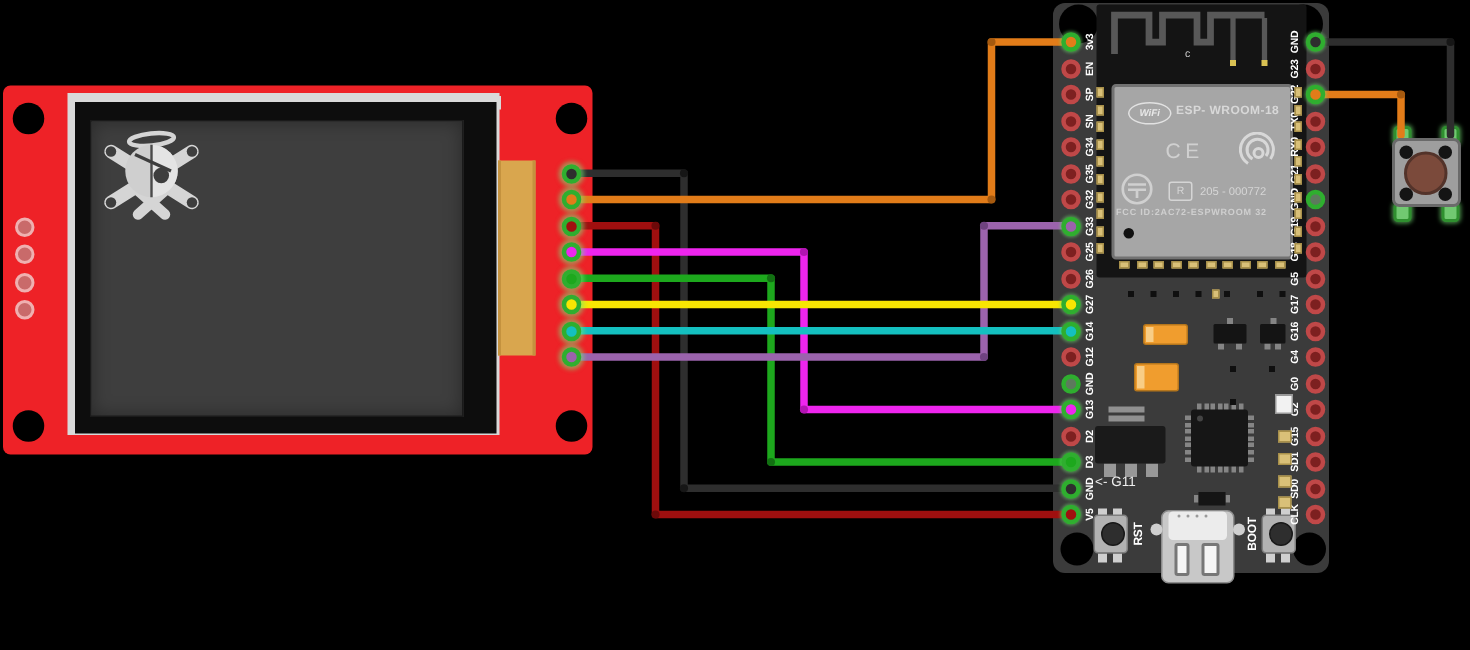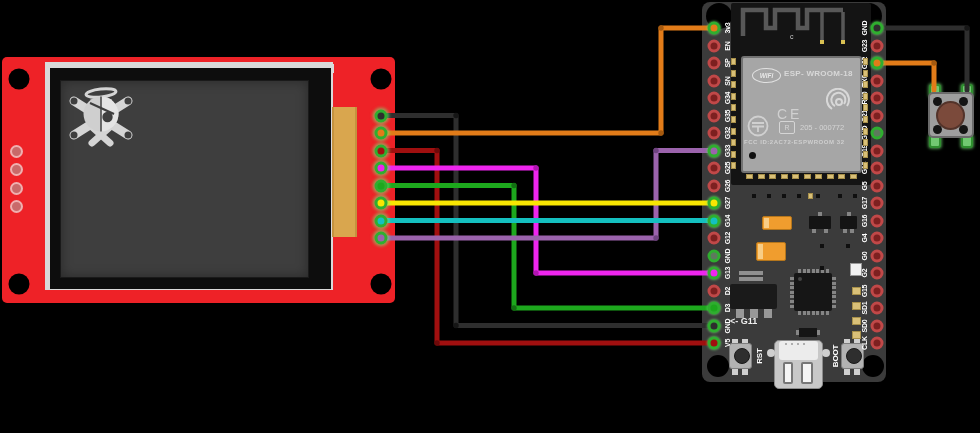--- a/index.html
+++ b/index.html
@@ -71,40 +71,40 @@
     <path d="M 91 9 V 38 M 112 9 V 38" fill="none" stroke="#585858" stroke-width="3.5"></path>
     <rect x="89" y="37" width="4" height="4" fill="#d9c153"></rect>
     <rect x="110" y="37" width="4" height="4" fill="#d9c153"></rect>
   </svg>
   <div class="abs z5 shieldtxt" style="left:790px;top:33px;font-size:7px;color:#cccccc;">c</div>
 
   <div class="abs z4" style="left:741px;top:56px;width:121px;height:117px;background:#a6a6a6;border:2px solid #727272;border-radius:3px;box-sizing:border-box;"></div>
   <div class="abs z5" style="left:752px;top:68px;width:27px;height:13px;border:1.5px solid #e2e2e2;border-radius:50%;
               display:flex;align-items:center;justify-content:center;font-size:6.5px;font-weight:bold;font-style:italic;color:#e8e8e8;">WiFi</div>
   <div class="abs z5 shieldtxt" style="left:784px;top:69px;font-size:8px;font-weight:bold;letter-spacing:.3px;">ESP- WROOM-18</div>
-  <div class="abs z5 shieldtxt" style="left:777px;top:106px;font-size:14px;letter-spacing:3px;color:#d0d0d0;">CE</div>
+  <div class="abs z5 shieldtxt" style="left:777px;top:92px;font-size:14px;letter-spacing:3px;color:#d0d0d0;">CE</div>
   <svg class="abs z5" style="left:826px;top:88px;" width="28" height="26" viewBox="0 0 28 26">
     <g fill="none" stroke="#d8d8d8" stroke-width="2">
       <circle cx="13" cy="14" r="3"></circle>
       <path d="M6 21 A11 11 0 1 1 21 18"></path>
       <path d="M9 18 A7 7 0 1 1 18 16"></path>
     </g>
   </svg>
   <svg class="abs z5" style="left:746px;top:114px;" width="24" height="24" viewBox="0 0 24 24">
     <circle cx="12" cy="12" r="9.5" fill="none" stroke="#d0d0d0" stroke-width="1.8"></circle>
     <path d="M6 9 H18 M6 12.5 H18 M12 12.5 V18" fill="none" stroke="#d0d0d0" stroke-width="1.8"></path>
   </svg>
   <div class="abs z5" style="left:779px;top:121px;width:14px;height:11px;border:1.5px solid #d5d5d5;border-radius:2px;
               display:flex;align-items:center;justify-content:center;font-size:7px;color:#d5d5d5;">R</div>
   <div class="abs z5 shieldtxt" style="left:800px;top:123px;font-size:7.5px;color:#d5d5d5;">205 - 000772</div>
   <div class="abs z5 shieldtxt" style="left:744px;top:139px;font-size:6px;letter-spacing:.55px;color:#cfcfcf;font-weight:bold;">FCC ID:2AC72-ESPWROOM 32</div>
   <div class="abs z5" style="left:749px;top:152px;width:7px;height:7px;border-radius:50%;background:#111;"></div>
 
   <div id="esp32-components"></div>
-  <div class="abs z5" style="left:730px;top:316px;font-size:9px;font-weight:bold;color:#efefef;">&lt;- G11</div>
+  <div class="abs z5" style="left:730px;top:316px;font-size:9px;font-weight:normal;color:#efefef;">&lt;- G11</div>
 
   <div class="abs z4" style="left:729px;top:343px;width:23px;height:26px;background:#b2b2b2;border:1px solid #7f7f7f;border-radius:3px;box-sizing:border-box;"></div>
   <div class="abs z5" style="left:734px;top:348px;width:14px;height:14px;border-radius:50%;background:#2e2e2e;border:1.5px solid #191919;"></div>
   <div class="vlabel z5" style="left:759px;top:356px;font-size:8px;">RST</div>
   <div class="abs z4" style="left:841px;top:343px;width:23px;height:26px;background:#b2b2b2;border:1px solid #7f7f7f;border-radius:3px;box-sizing:border-box;"></div>
   <div class="abs z5" style="left:846px;top:348px;width:14px;height:14px;border-radius:50%;background:#2e2e2e;border:1.5px solid #191919;"></div>
   <div class="vlabel z5" style="left:835px;top:356px;font-size:8px;">BOOT</div>
 
   <div class="abs z4" style="left:774px;top:340px;width:49px;height:49px;background:#c8c8c8;border:1px solid #8c8c8c;border-radius:5px;box-sizing:border-box;"></div>
   <div class="abs z5" style="left:779px;top:341px;width:39px;height:19px;background:#ececec;border-radius:3px;"></div>

